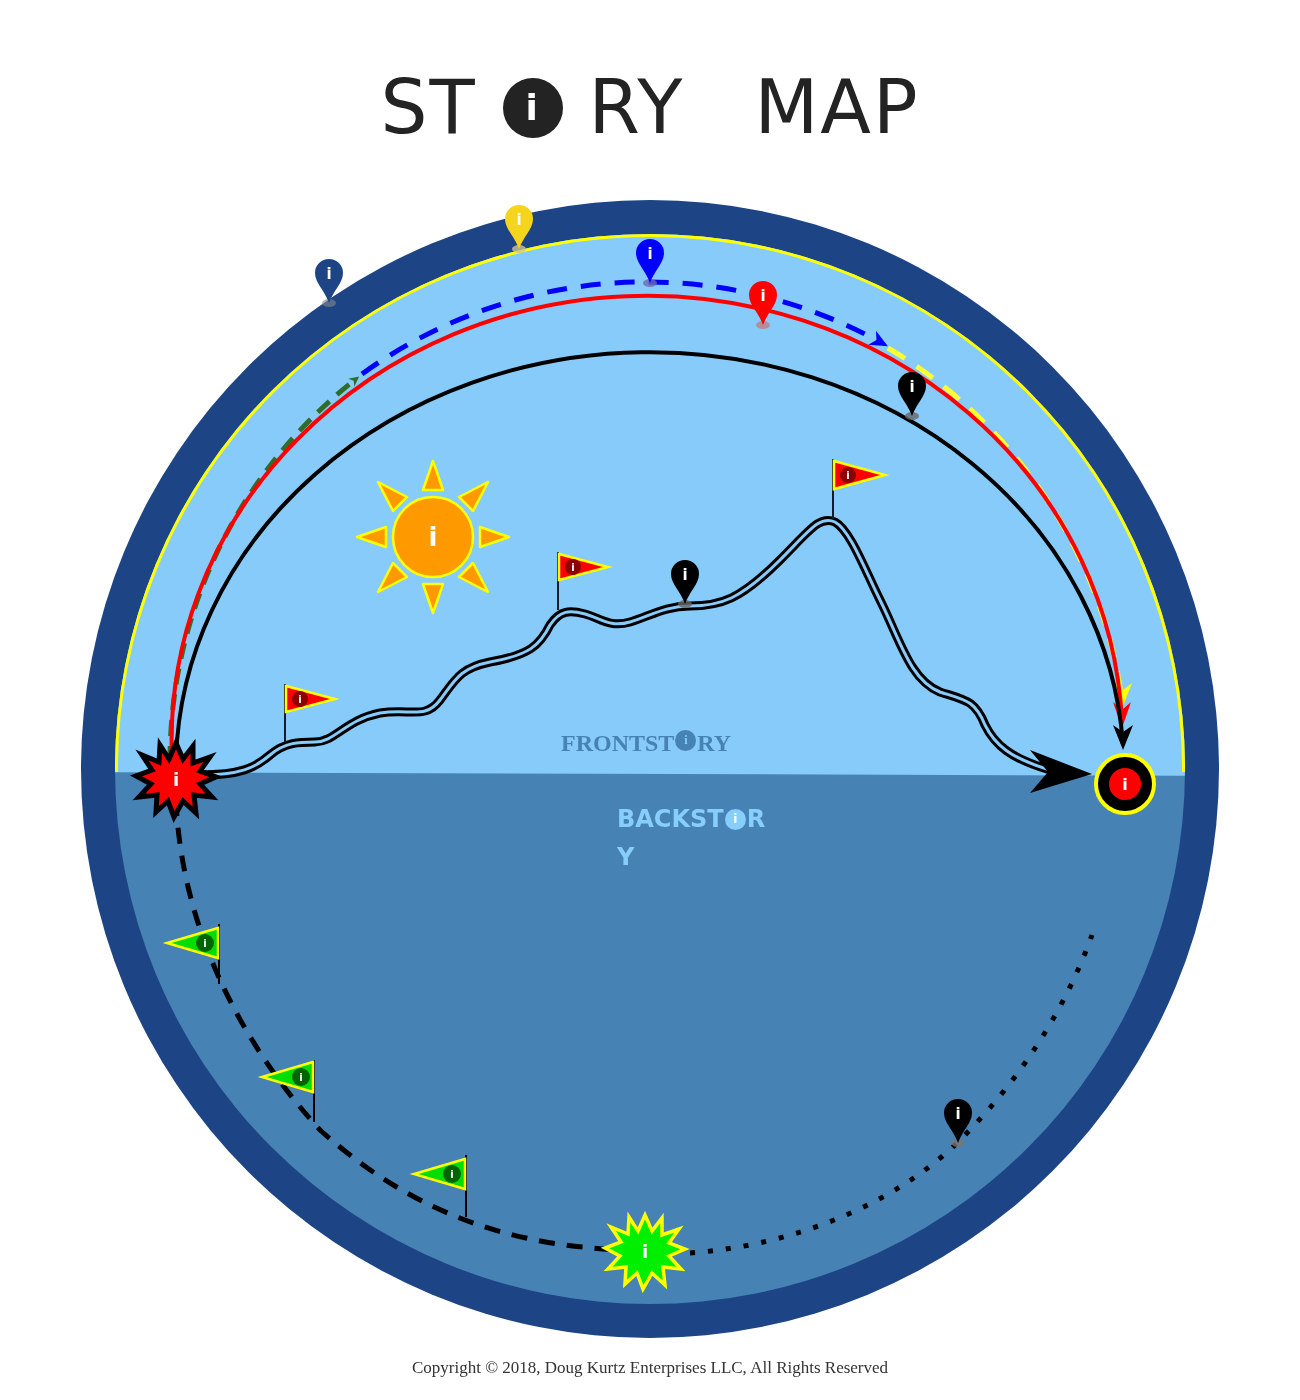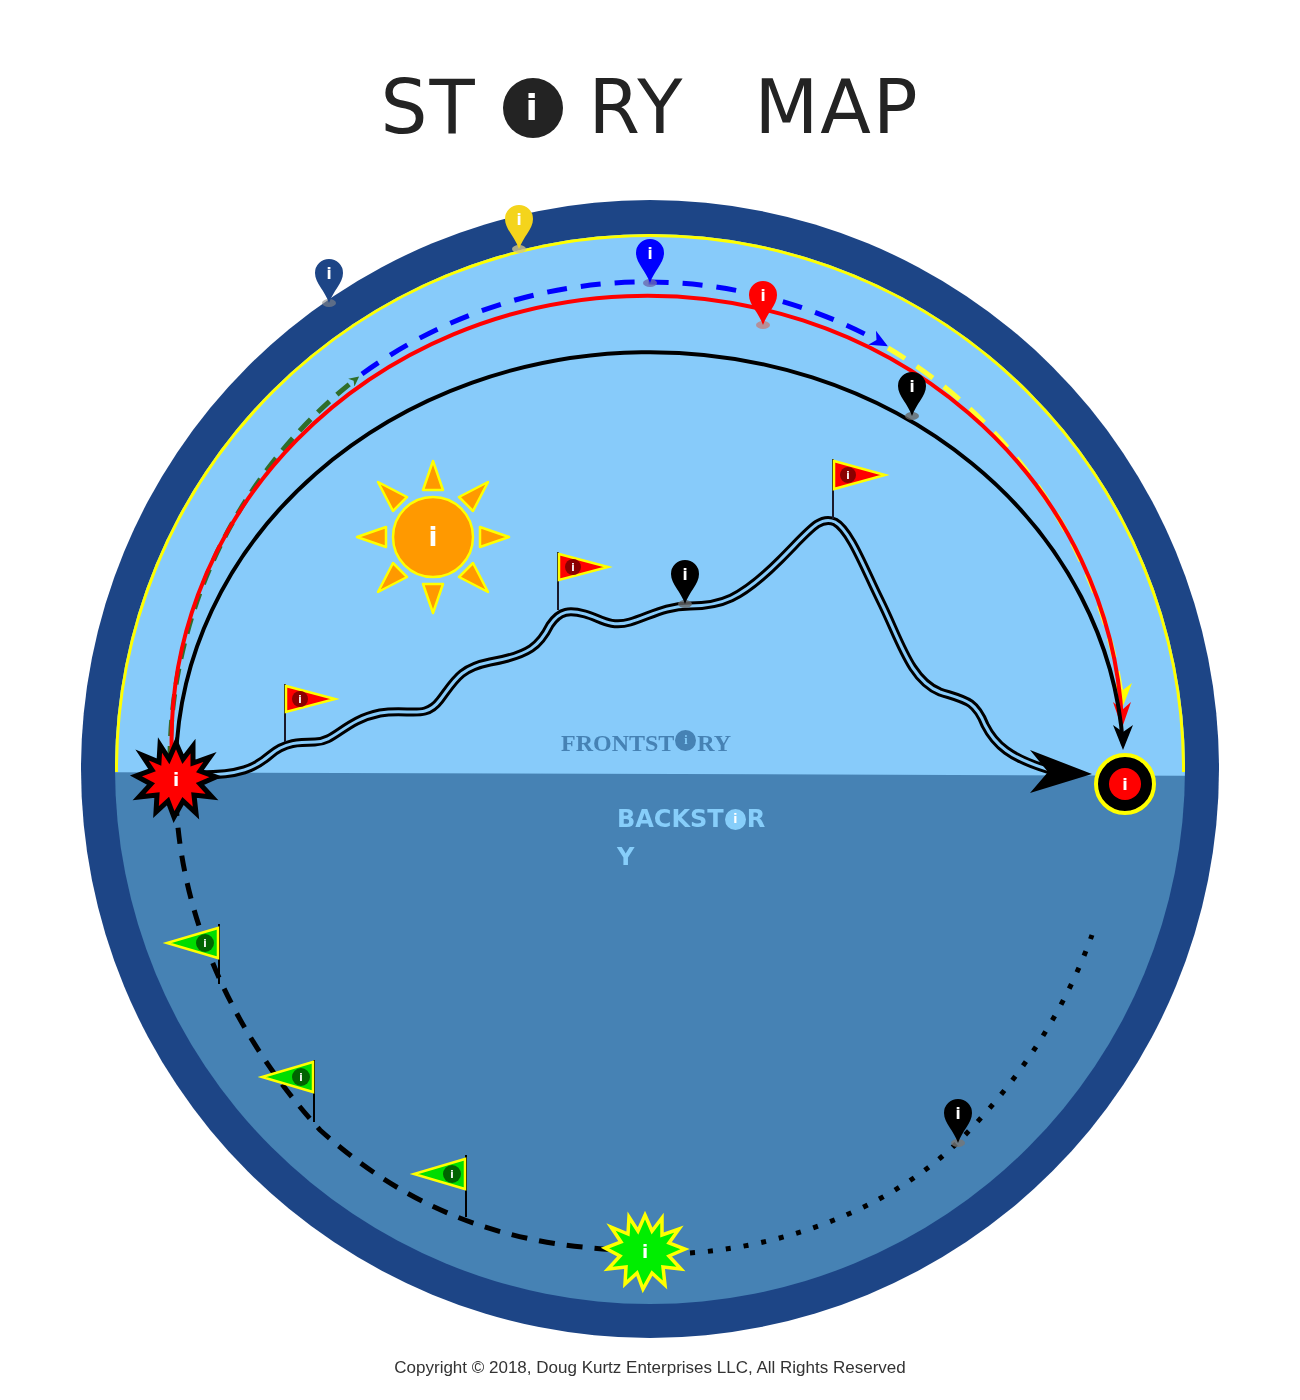--- a/index.html
+++ b/index.html
@@ -13,21 +13,21 @@
   .title .o-icon {
     display: inline-block; width: 60px; height: 60px; border-radius: 50%;
     background: #232323; color: #fff; font-size: 36px; font-weight: bold;
     line-height: 60px; text-align: center; margin: 0 2px; position: relative; top: 1px;
   }
   .title .seg { display: inline-block; }
   .title .gap { display: inline-block; width: 22px; }
   svg.map { position: absolute; left: 0; top: 0; }
   .footer {
     position: absolute; left: 0; top: 1358px; width: 1300px; text-align: center;
-    font-family: Liberation Sans, sans-serif; font-size: 17px; color: #333;
+    font-family: Liberation Serif, serif; font-size: 17px; color: #333;
   }
   .label-front {
     position: absolute; left: 561px; top: 730px;
     font-family: Liberation Serif, serif; font-weight: bold; font-size: 24px;
     color: #4682b4; letter-spacing: 0px; display: flex; align-items: flex-start;
   }
   .label-back {
     position: absolute; left: 569px; top: 800px; width: 160px;
     font-family: "DejaVu Sans", sans-serif; font-weight: bold; font-size: 24px;
     color: #87cefa; line-height: 38px; margin-left: 48px;

